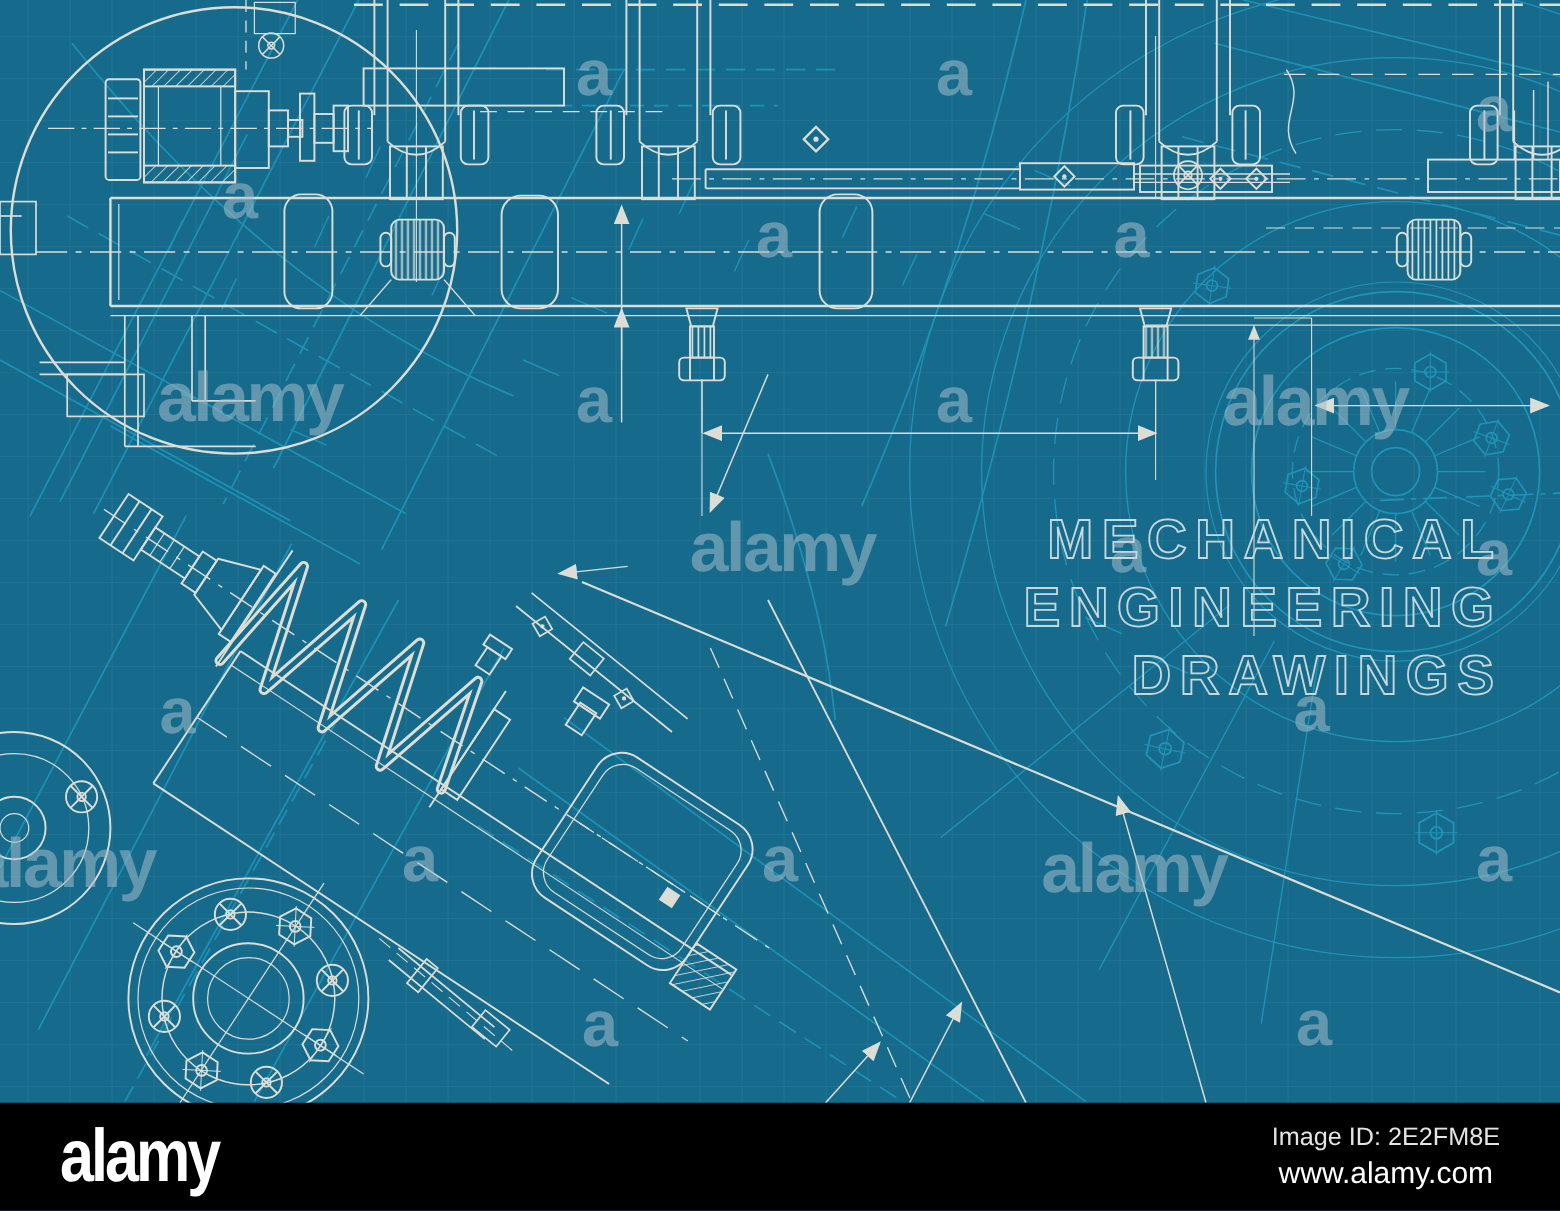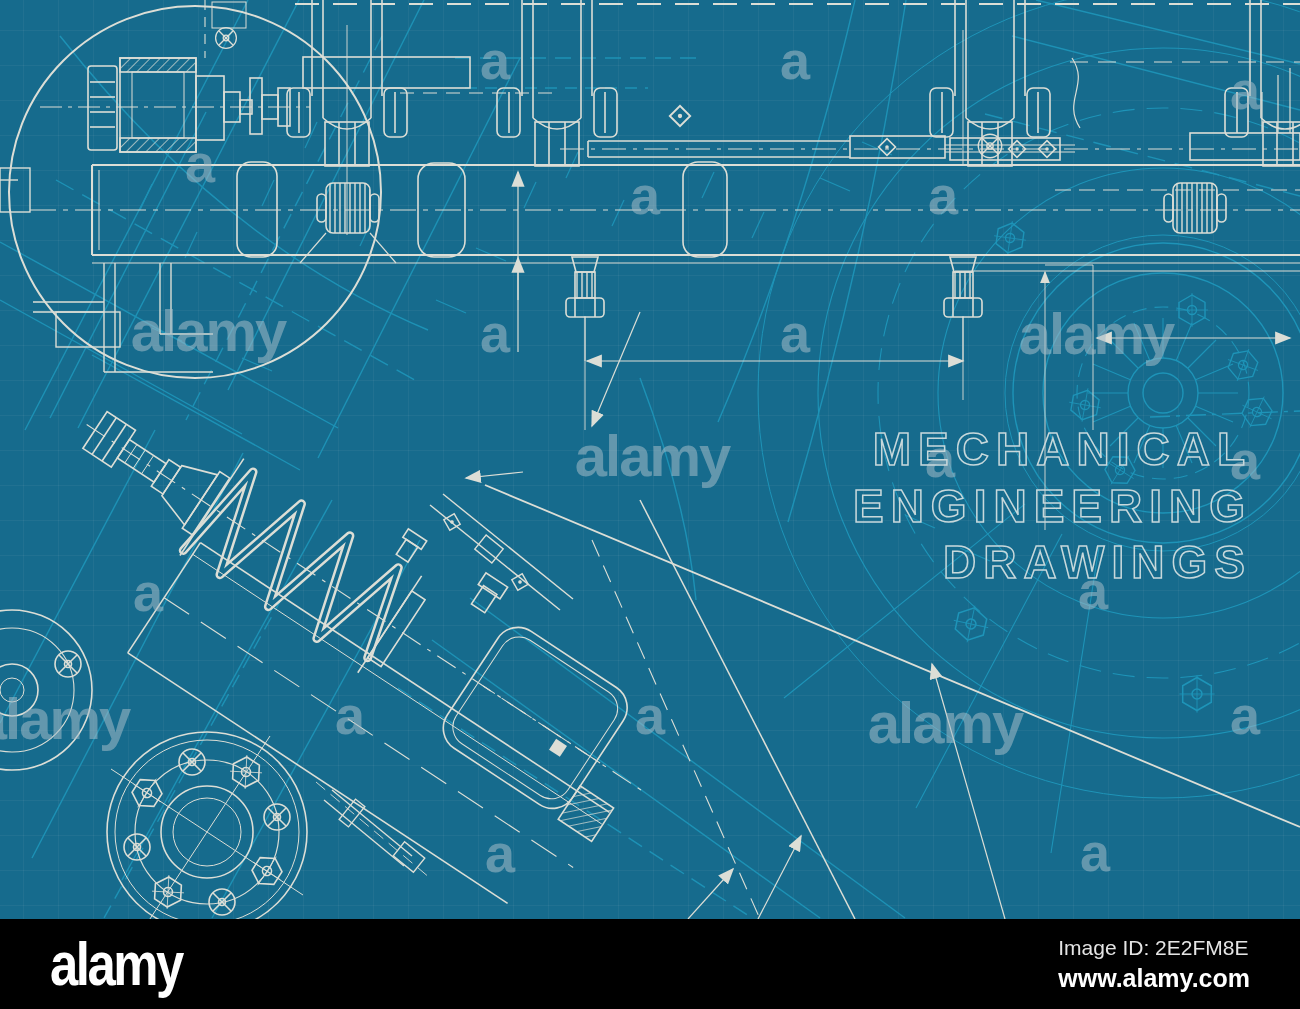--- a/index.html
+++ b/index.html
@@ -9,23 +9,23 @@
   *{margin:0;padding:0;box-sizing:border-box}
   body{width:1300px;height:1009px;overflow:hidden;background:#222;
        font-family:"Liberation Sans",sans-serif}
   .page{position:relative;width:1300px;height:1009px;background:var(--bg)}
   .art{position:absolute;top:0;left:0}
   .footer{position:absolute;left:0;top:919px;width:1300px;height:90px;
           background:var(--bar);display:flex;align-items:center;
           justify-content:space-between;padding:0 50px}
   .footer-logo{color:#fff;font-weight:bold;font-size:62px;letter-spacing:-3px;
           transform:scaleX(.82);transform-origin:left center;line-height:1}
-  .footer-right{display:flex;flex-direction:column;align-items:flex-start;gap:4px}
+  .footer-right{display:flex;flex-direction:column;align-items:center;gap:4px}
   .footer-id{color:#e4e4e4;font-size:21px}
-  .footer-url{color:#ffffff;font-size:25px;font-weight:bold}
+  .footer-url{color:#ffffff;font-size:25px;font-weight:normal}
   text.cap{font-family:"Liberation Sans",sans-serif;font-weight:600;
            font-size:46px;letter-spacing:7px}
   text.wmL{font-family:"Liberation Sans",sans-serif;font-weight:bold;font-size:54px}
   text.wmW{font-family:"Liberation Sans",sans-serif;font-weight:bold;
            font-size:58px;letter-spacing:-2px}
 </style>
 </head>
 <body>
 
 <div class="page">

